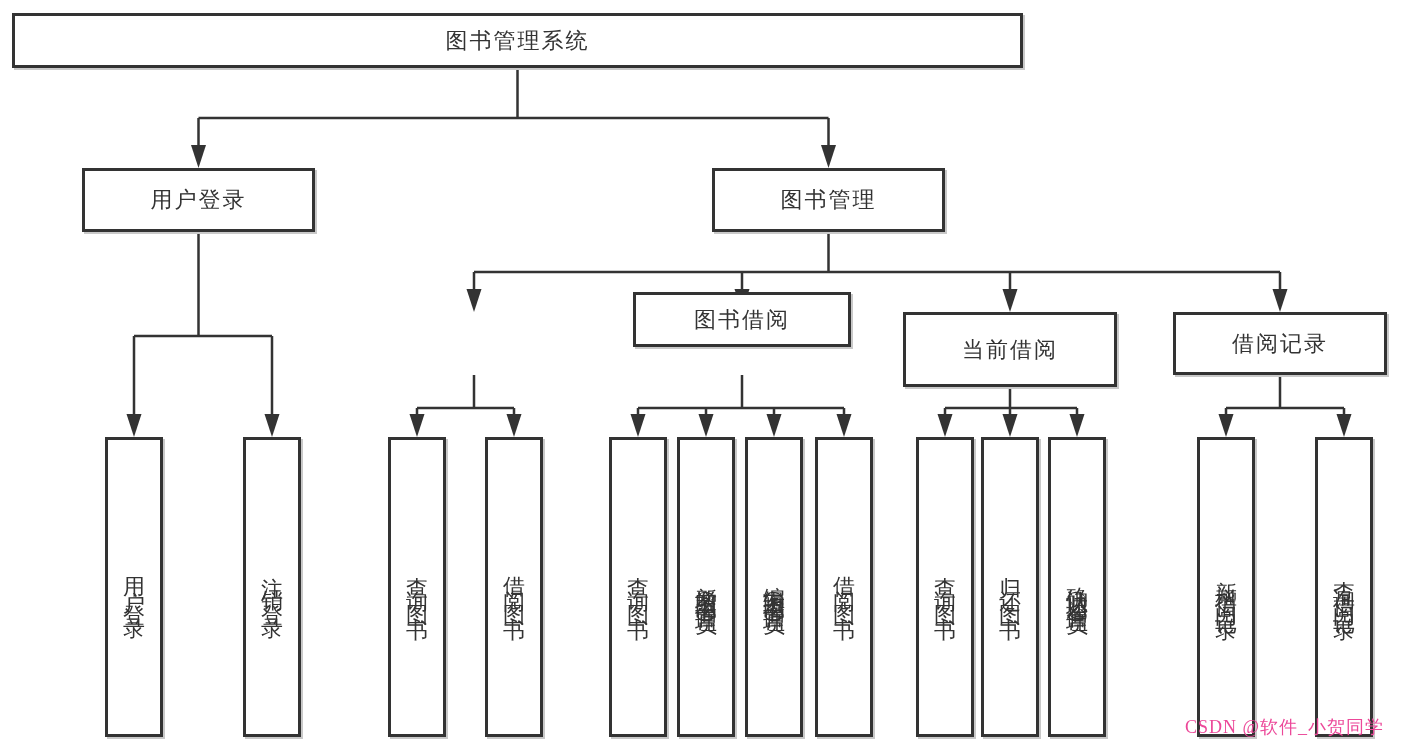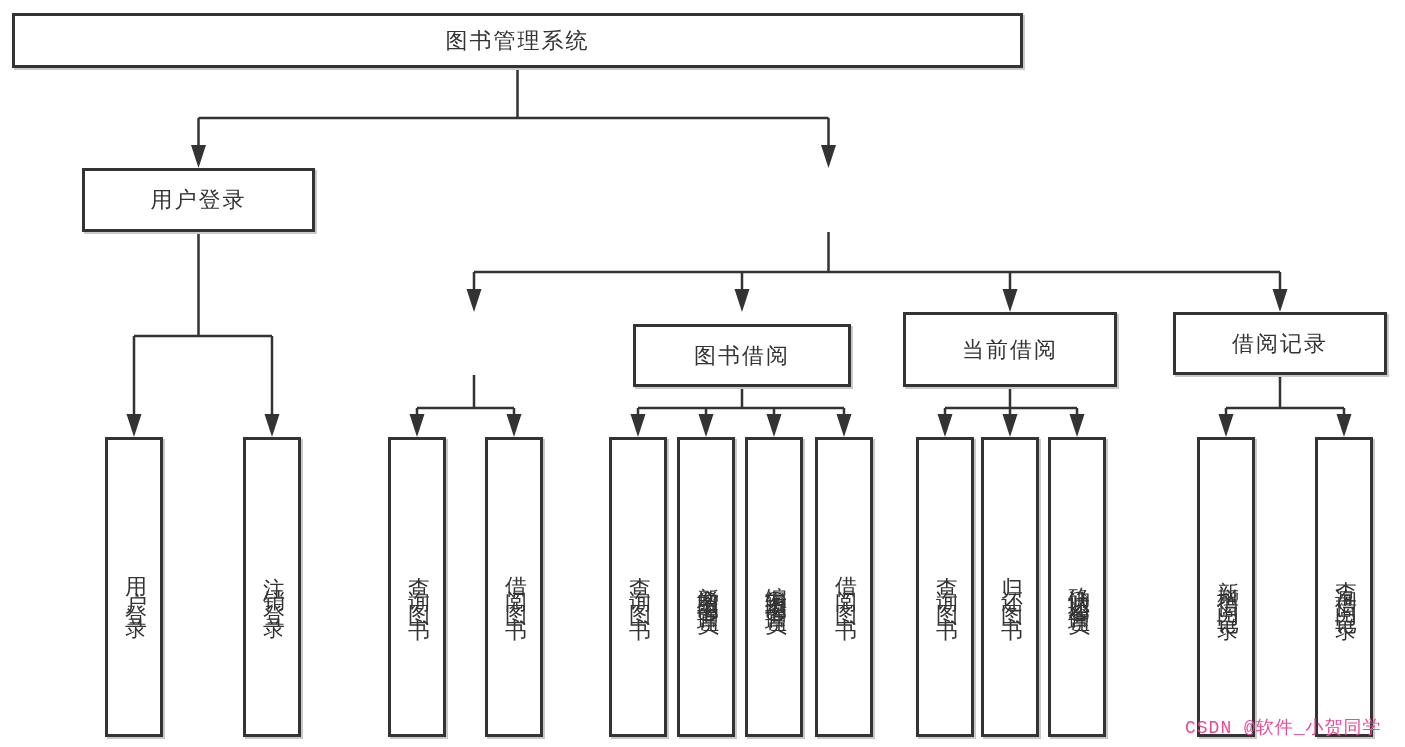--- a/index.html
+++ b/index.html
@@ -1,18 +1,18 @@
 <!DOCTYPE html>
 <html><head>
 <meta charset="utf-8">
 <style>
   html,body { margin:0; padding:0; background:#fff; }
   #stage {
     position:relative; width:1405px; height:747px; background:#fff;
-    font-family:Liberation Mono, monospace; color:#333;
+    font-family:Liberation Serif, serif; color:#333;
     overflow:hidden;
   }
   #connectors { position:absolute; left:0; top:0; width:1405px; height:747px; }
   #connectors path { fill:none; stroke:#333; stroke-width:2.5; }
   #connectors polygon { fill:#333; stroke:none; }
   .hbox {
     position:absolute; box-sizing:border-box; background:#fff;
     border:3px solid #333; box-shadow:2px 2px 0 #c9c9c9;
     display:flex; align-items:center; justify-content:center;
     font-size:22px; letter-spacing:2px; white-space:nowrap;
@@ -77,22 +77,25 @@
     <polygon points="1344,437 1336.5,414 1351.5,414" fill="#333333"></polygon>
   </svg>
 
   <div class="hbox" style="left:12px;top:13px;width:1011px;height:55px">
     <span>图书管理系统</span>
   </div>
 
   <div class="hbox" style="left:82px;top:168px;width:233px;height:64px">
     <span>用户登录</span>
   </div>
+  <div class="hbox" style="left:712px;top:168px;width:233px;height:64px">
+    <span>图书管理</span>
+  </div>
 
-  <div class="hbox" style="left:633px;top:324px;width:218px;height:63px">
+  <div class="hbox" style="left:633px;top:292px;width:218px;height:55px">
     <span>图书借阅</span>
   </div>
   <div class="hbox" style="left:903px;top:312px;width:214px;height:75px">
     <span>当前借阅</span>
   </div>
   <div class="hbox" style="left:1173px;top:312px;width:214px;height:63px">
     <span>借阅记录</span>
   </div>
 
   <div class="leaf" style="left:105px;top:437px">

